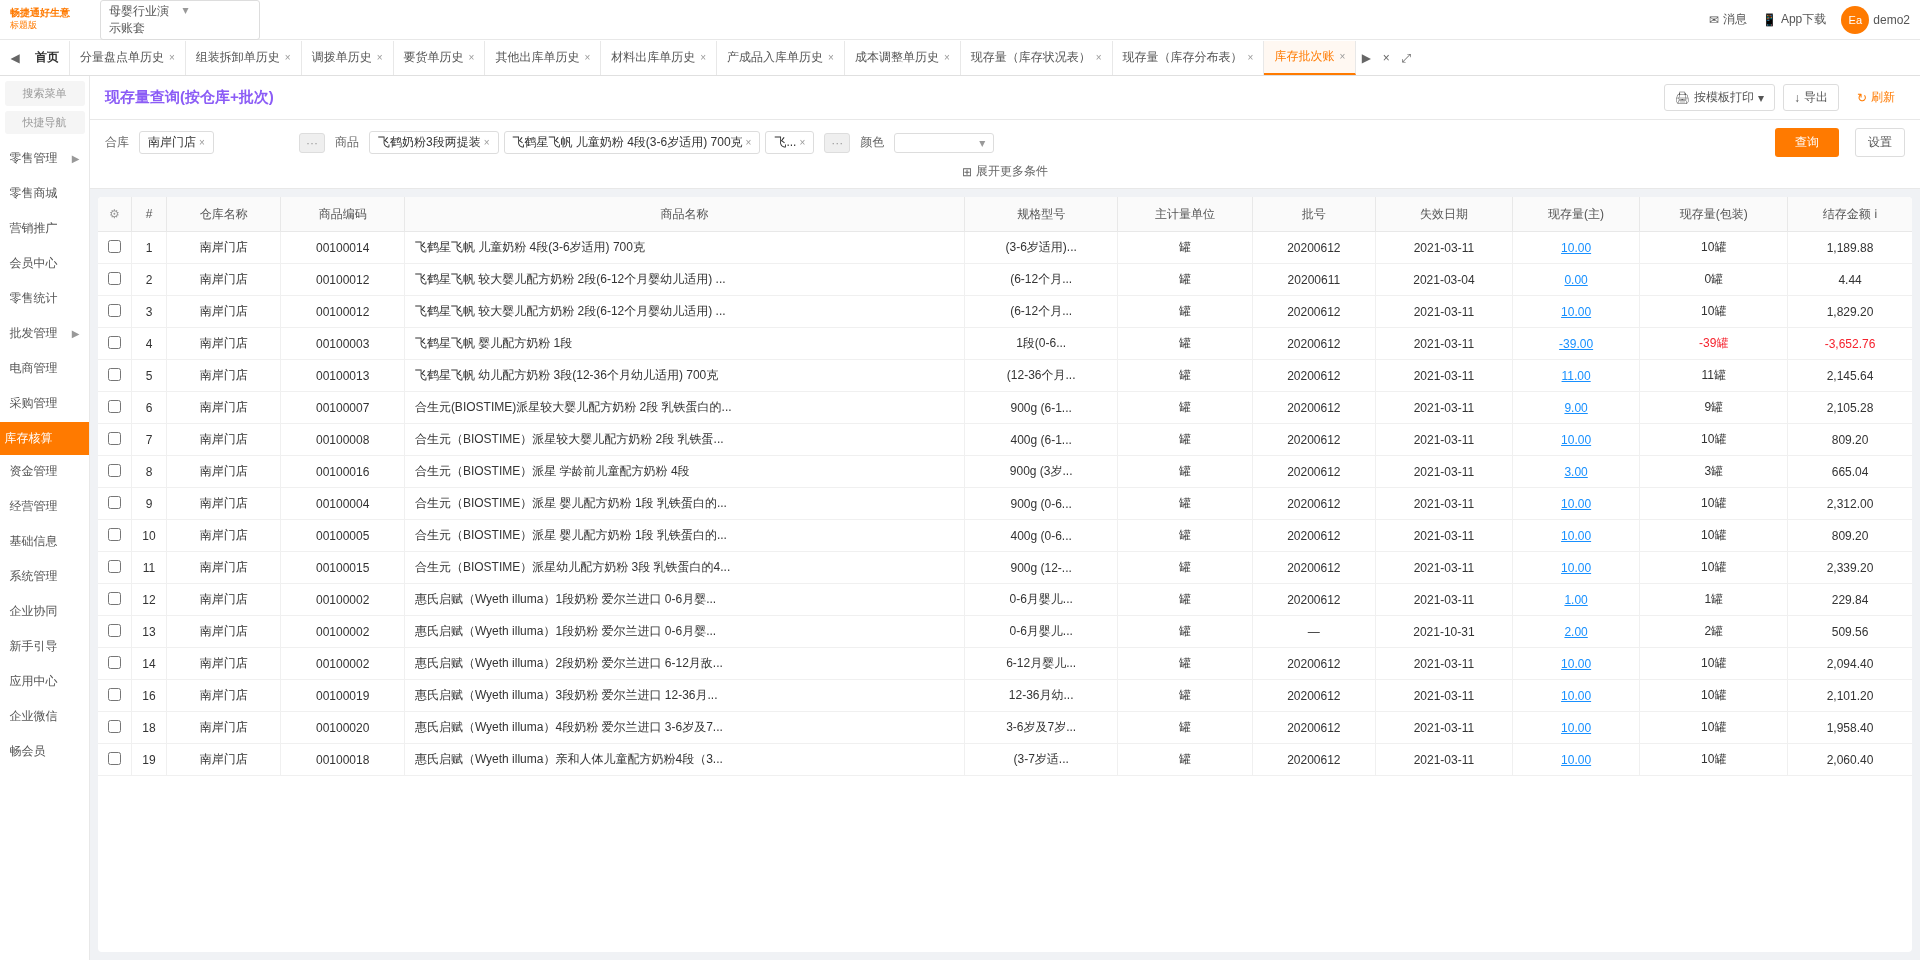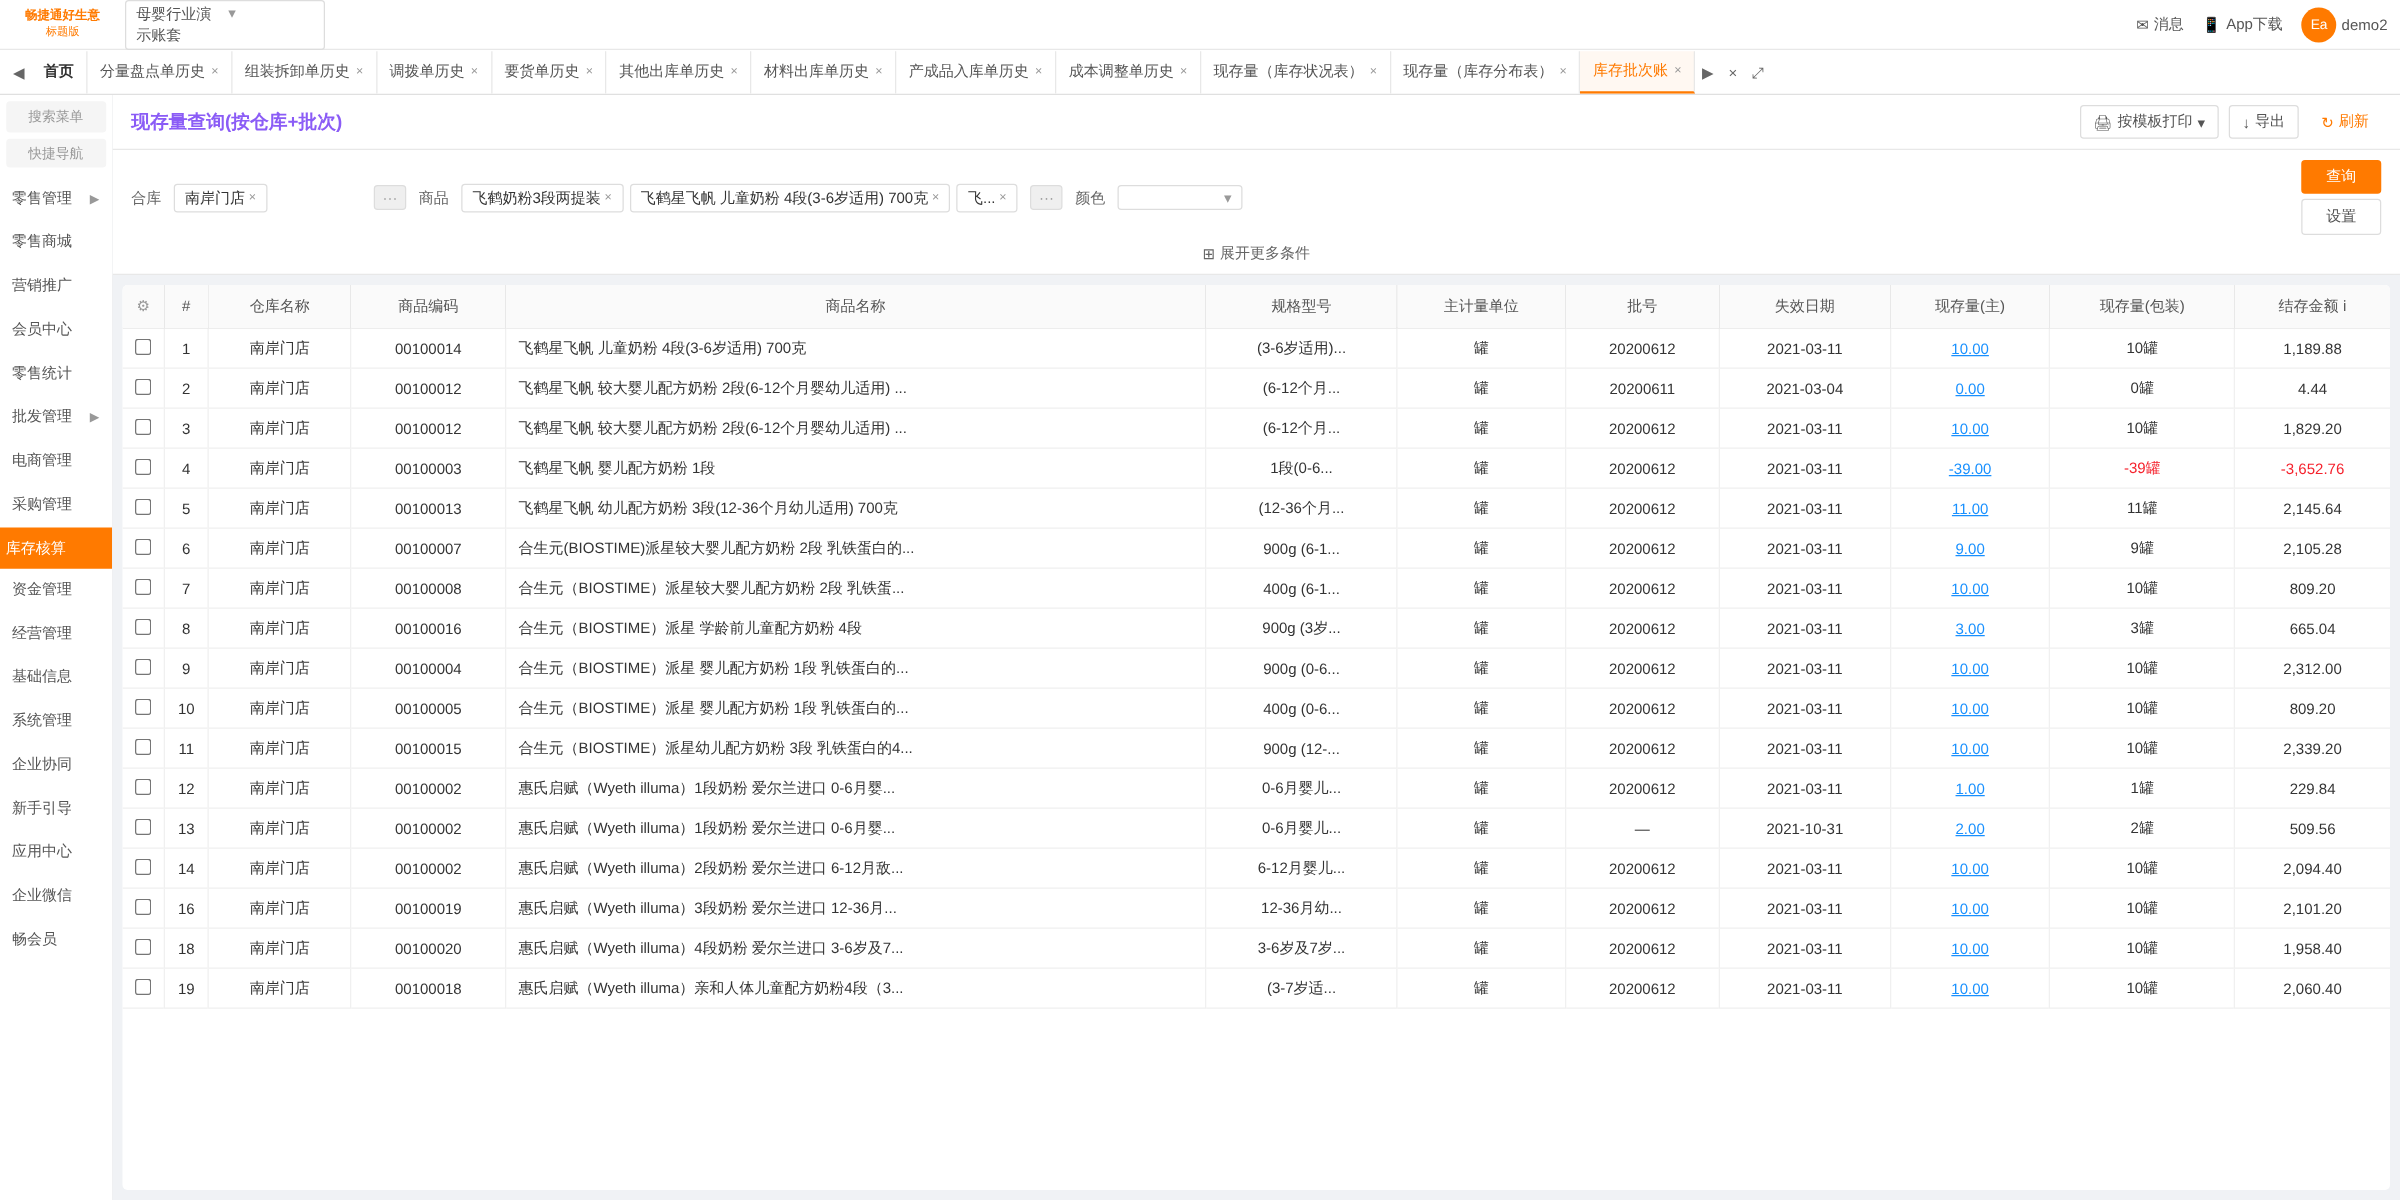--- a/index.html
+++ b/index.html
@@ -1,20 +1,20 @@
 <!DOCTYPE html>
 <html><head>
   <meta charset="utf-8">
   <style>
     * { box-sizing: border-box; margin: 0; padding: 0; }
     body { font-family: 'Microsoft YaHei', Arial, sans-serif; font-size: 12px; background: #f5f5f5; color: #333; overflow: hidden; }
 
     
     .top-bar { display: flex; align-items: center; background: #fff; height: 40px; border-bottom: 1px solid #e8e8e8; padding: 0 10px; }
-    .logo-area { display: flex; flex-direction: column; align-items: center; justify-content: center; width: 80px; margin-right: 10px; }
+    .logo-area { display: flex; flex-direction: column; align-items: flex-start; justify-content: center; width: 80px; margin-right: 10px; }
     .logo-text { font-size: 10px; color: #ff7a00; font-weight: bold; line-height: 1.2; }
     .logo-sub { font-size: 9px; color: #ff7a00; }
     .dropdown-selector { display: flex; align-items: flex-start; border: 1px solid #ddd; border-radius: 3px; padding: 2px 8px; font-size: 12px; color: #555; cursor: pointer; min-width: 160px; }
     .dropdown-selector span { flex: 1; }
     .dropdown-selector .arrow { color: #999; margin-left: 5px; }
     .top-right { margin-left: auto; display: flex; align-items: center; gap: 15px; font-size: 12px; color: #555; }
     .top-right-item { display: flex; align-items: center; gap: 4px; cursor: pointer; }
     .avatar { width: 28px; height: 28px; border-radius: 50%; background: #ff7a00; display: flex; align-items: center; justify-content: center; color: #fff; font-size: 11px; }
 
     
@@ -51,21 +51,21 @@
     .filter-area { background: #fff; padding: 8px 15px; border-bottom: 1px solid #e8e8e8; flex-shrink: 0; }
     .filter-row { display: flex; align-items: center; gap: 10px; flex-wrap: nowrap; }
     .filter-label { font-size: 12px; color: #666; white-space: nowrap; }
     .filter-tag-group { display: flex; align-items: center; gap: 5px; flex-wrap: wrap; min-width: 150px; }
     .filter-tag { display: flex; align-items: center; gap: 3px; background: #fff; border: 1px solid #ddd; border-radius: 3px; padding: 2px 8px; font-size: 12px; color: #333; }
     .filter-tag .tag-close { color: #999; cursor: pointer; font-size: 10px; }
     .filter-more-btn { color: #999; cursor: pointer; font-size: 12px; border: 1px solid #ddd; padding: 2px 6px; border-radius: 3px; }
     .filter-expand { display: flex; align-items: center; gap: 4px; color: #666; cursor: pointer; font-size: 12px; margin: 6px auto 0; width: fit-content; }
     .search-btn { background: #ff7a00; color: #fff; border: none; border-radius: 3px; padding: 5px 20px; font-size: 12px; cursor: pointer; }
     .setting-btn { background: #fff; color: #555; border: 1px solid #ddd; border-radius: 3px; padding: 5px 12px; font-size: 12px; cursor: pointer; }
-    .filter-actions { display: flex; flex-direction: column; gap: 4px; margin-left: auto; }
+    .filter-actions { display: flex; flex-direction: row; gap: 16px; margin-left: auto; }
     .color-dropdown { display: flex; align-items: center; border: 1px solid #ddd; border-radius: 3px; padding: 2px 8px; font-size: 12px; cursor: pointer; min-width: 100px; background: #fff; }
     .color-dropdown .arr { color: #999; margin-left: auto; }
 
     
     .table-container { flex: 1; overflow: auto; background: #fff; margin: 8px; border-radius: 4px; }
     table { width: 100%; border-collapse: collapse; font-size: 12px; }
     thead th { background: #fafafa; padding: 8px 10px; text-align: center; border-bottom: 1px solid #e8e8e8; border-right: 1px solid #e8e8e8; white-space: nowrap; color: #555; font-weight: normal; position: sticky; top: 0; z-index: 10; }
     thead th:last-child { border-right: none; }
     tbody tr { border-bottom: 1px solid #f0f0f0; }
     tbody tr.summary-row { background: #fffbe6; font-weight: bold; }

